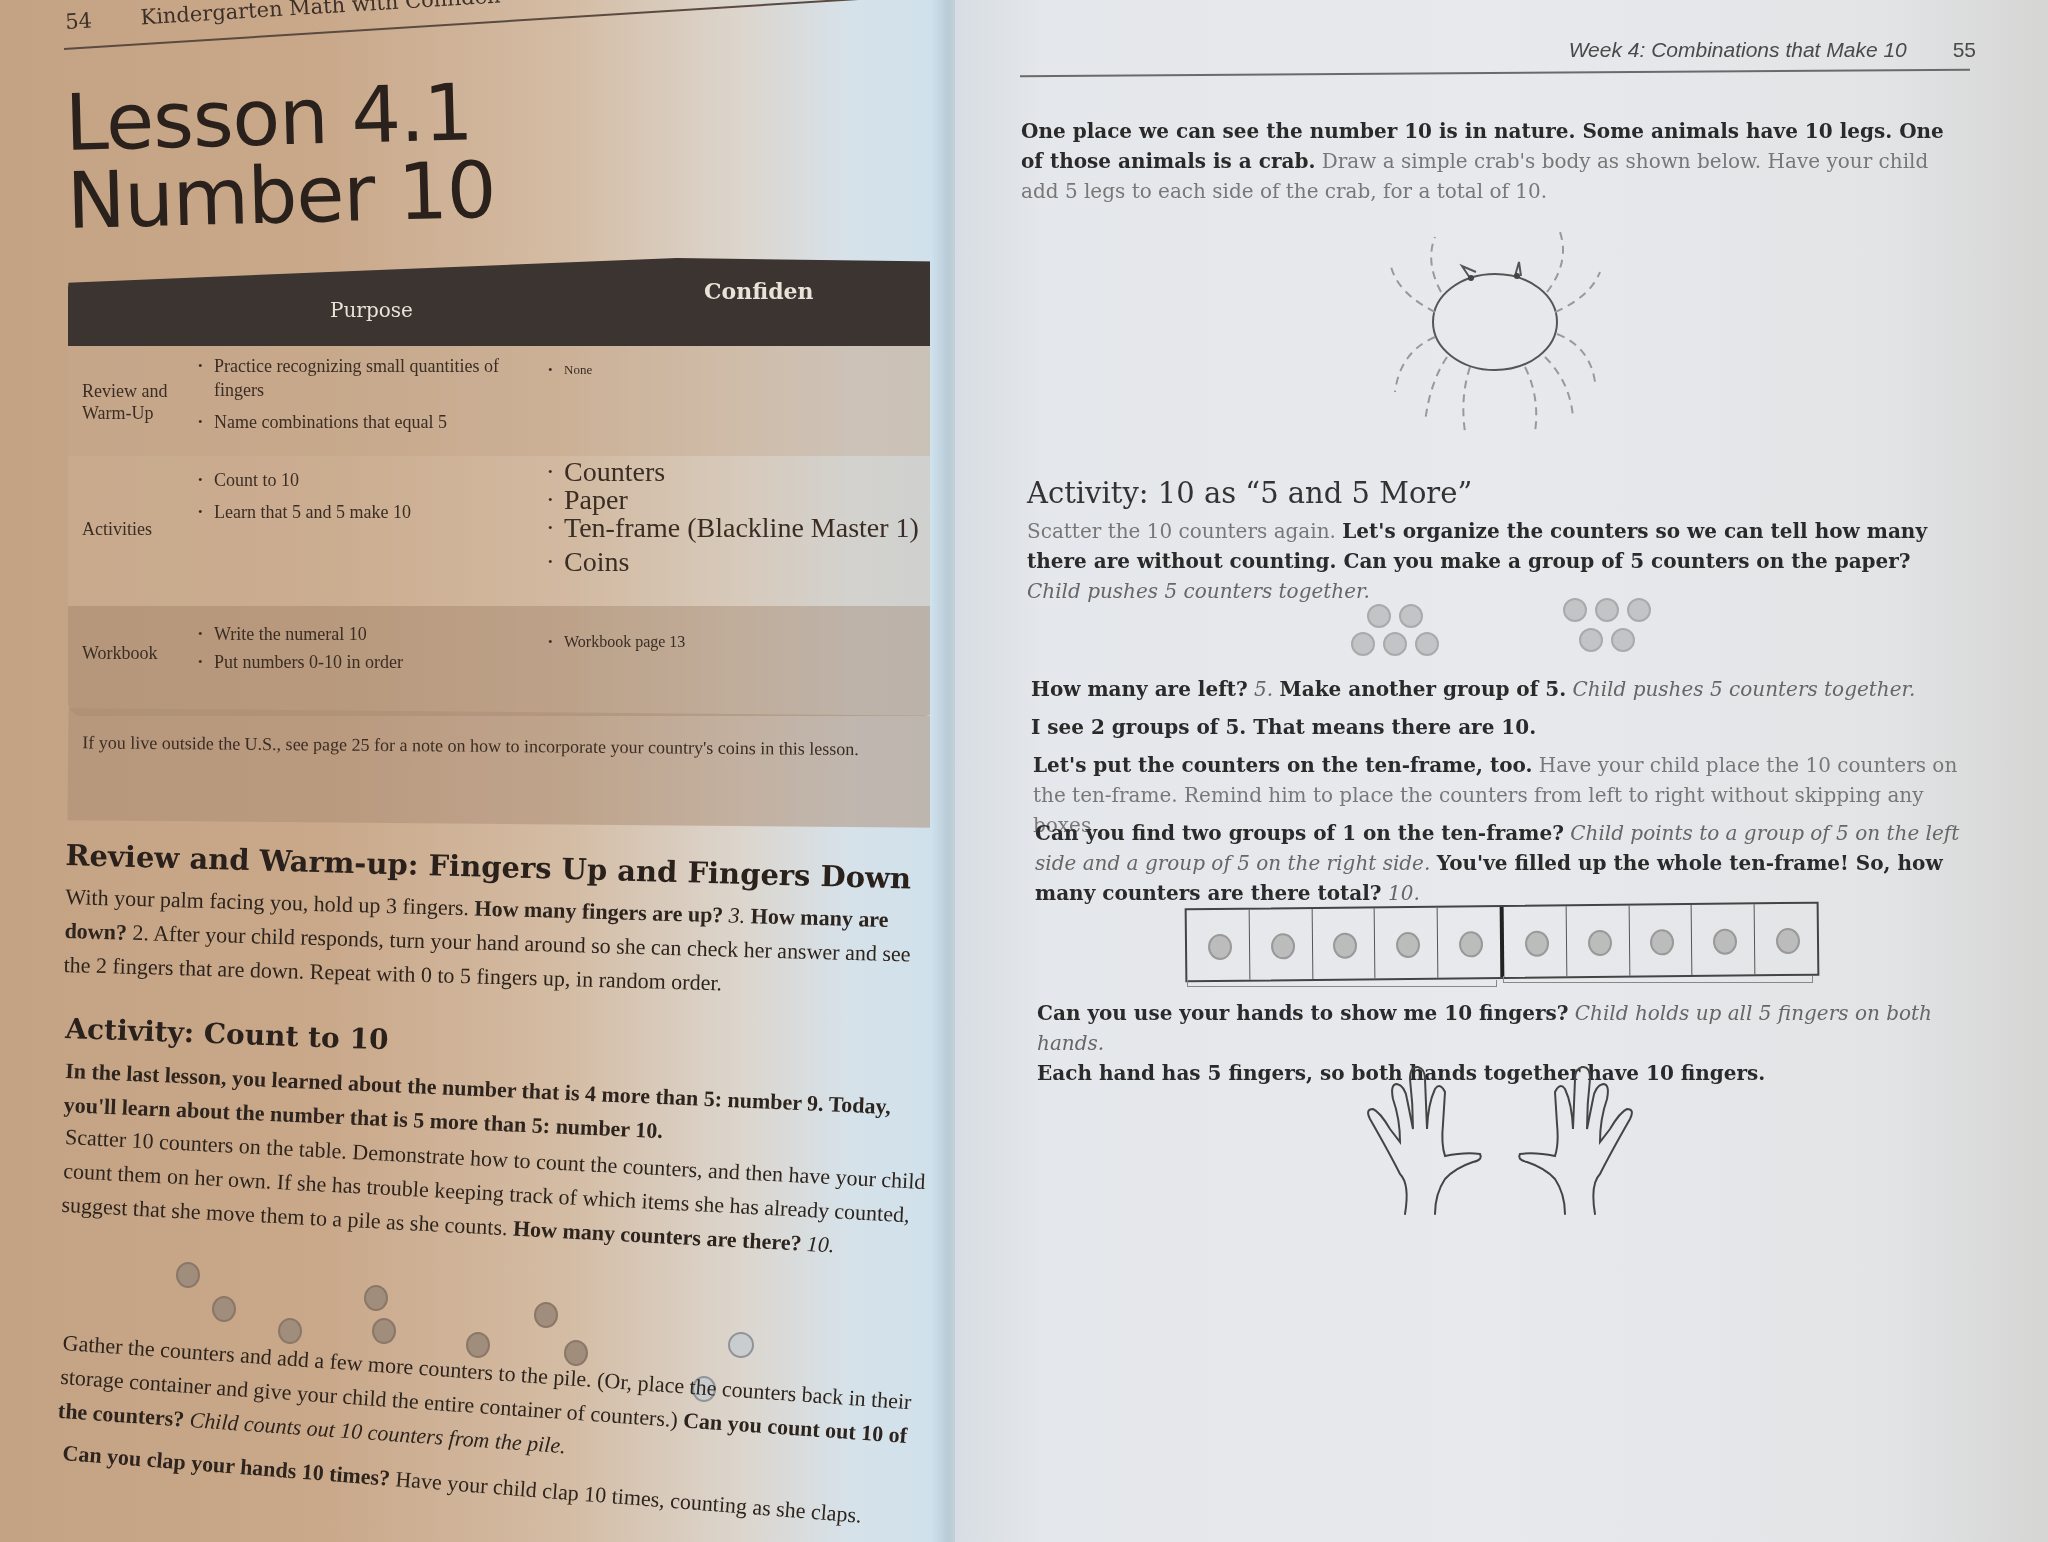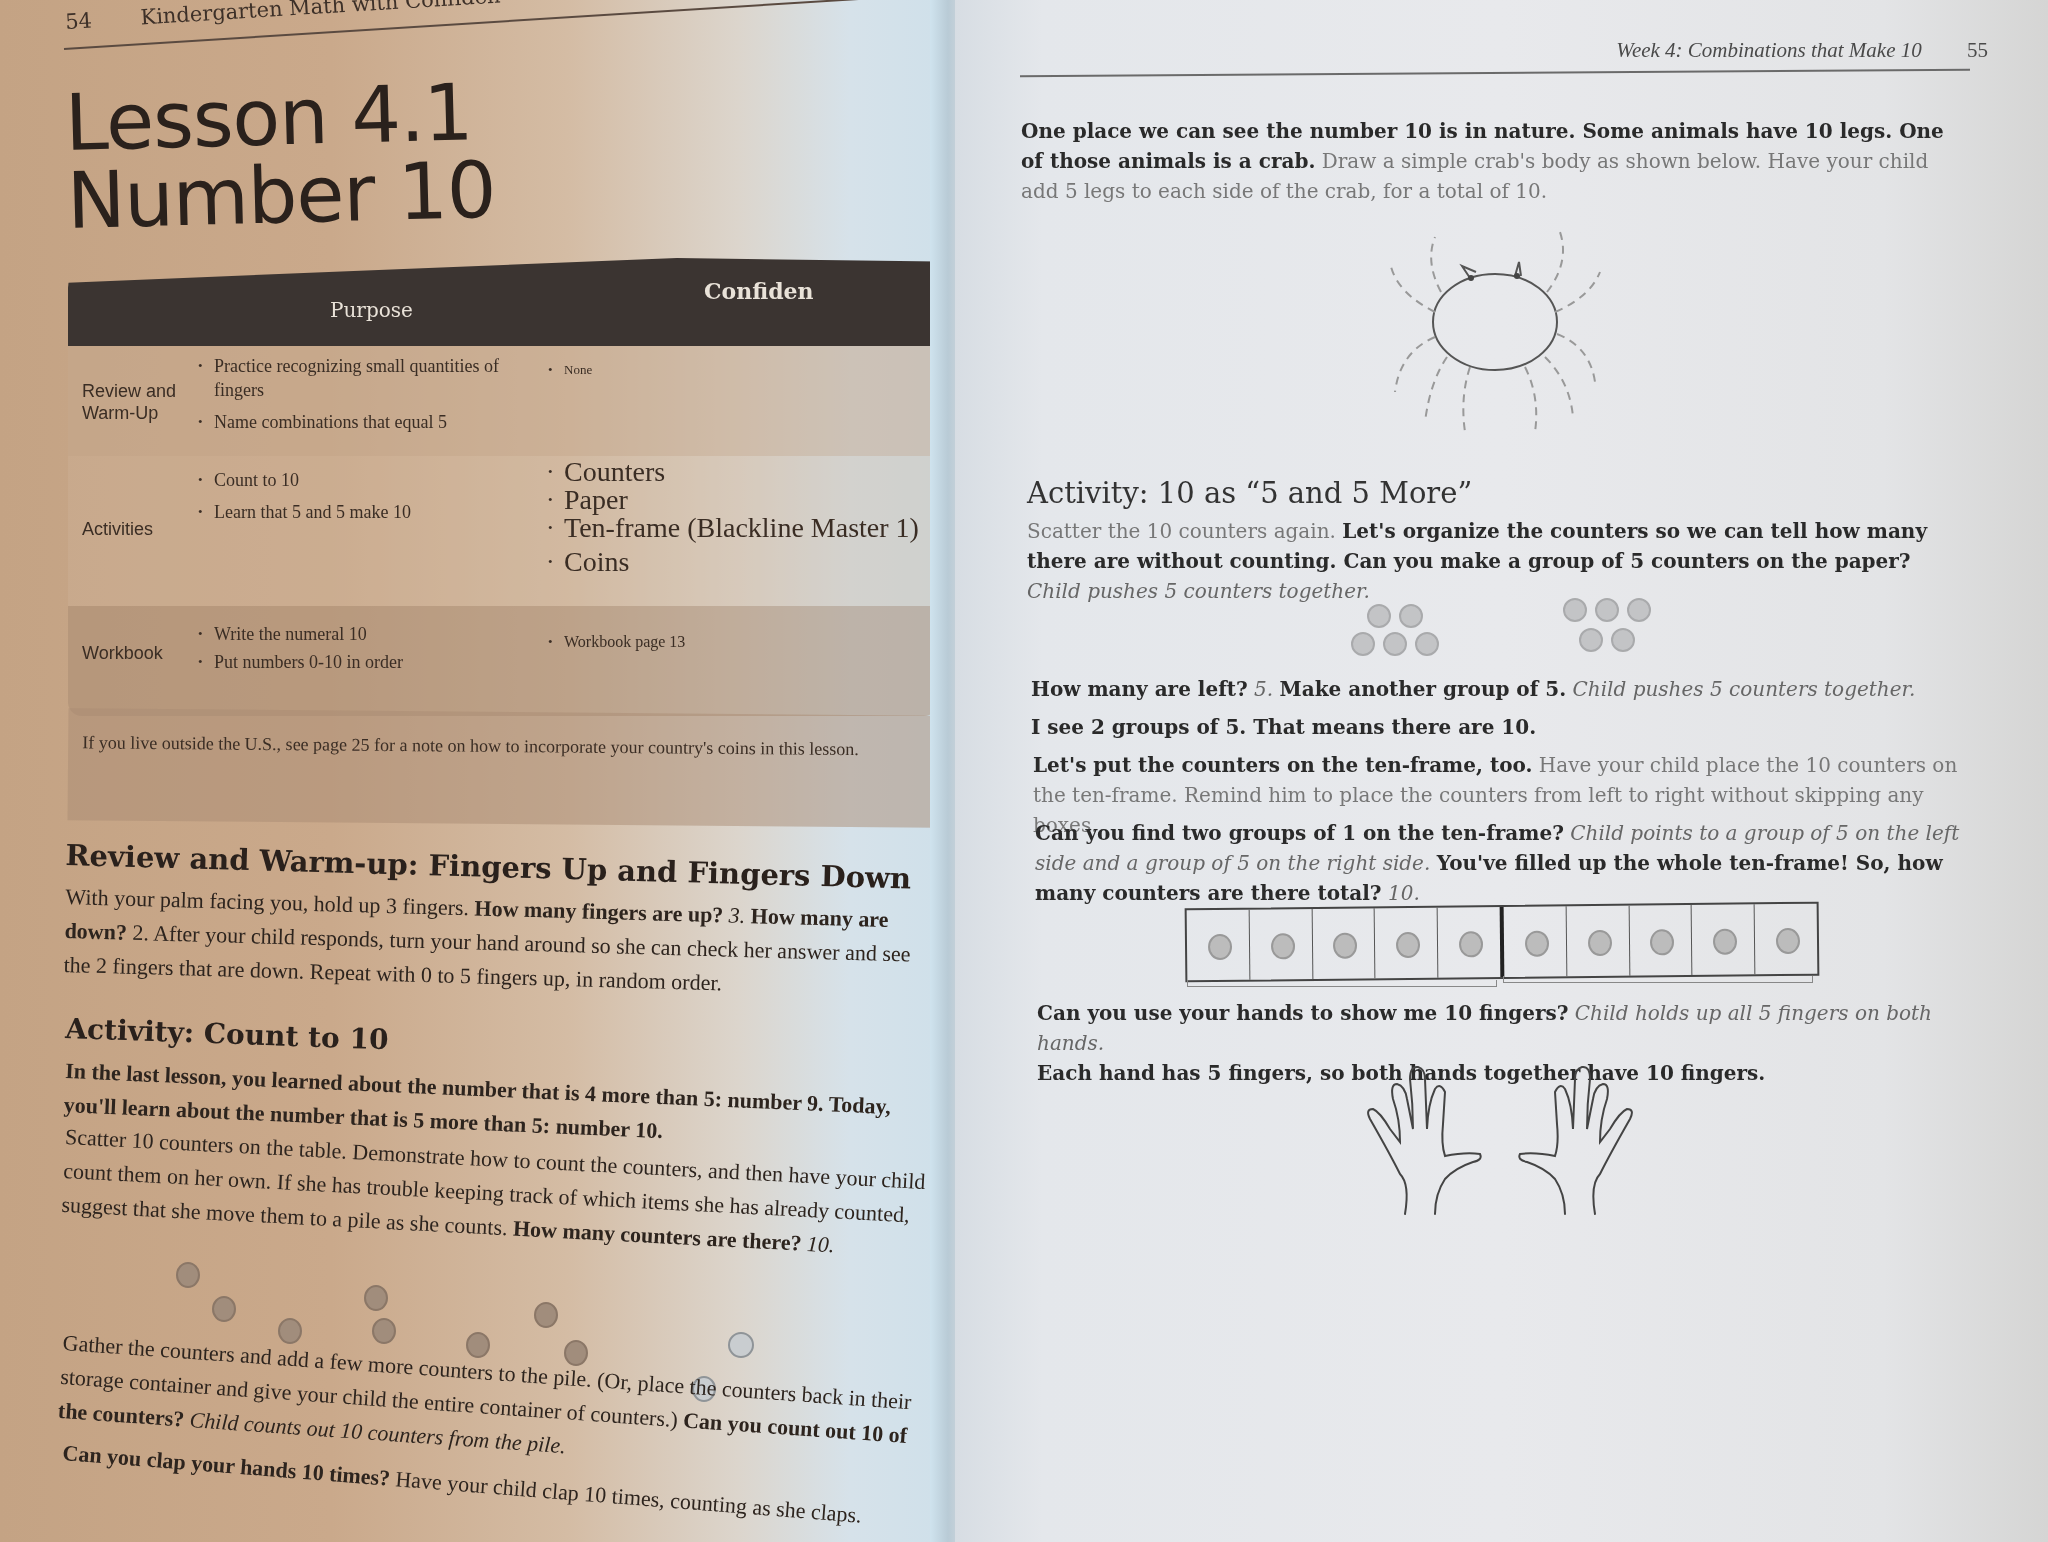--- a/index.html
+++ b/index.html
@@ -14,36 +14,36 @@
   .run-head-left .pg{margin-right:42px;}
   .rule-left{left:64px;top:48px;width:820px;height:2px;background:#5a4a40;transform:rotate(-3.6deg);transform-origin:left center;}
   .lesson-title{left:64px;top:84px;font-family:"DejaVu Sans",sans-serif;font-size:78px;line-height:78px;color:#2a211c;letter-spacing:-1px;transform:rotate(-1.5deg);transform-origin:left top;font-weight:normal;}
   .lesson-title div{white-space:nowrap;}
   .tbl{left:68px;top:258px;width:870px;}
   .tbl-head{height:88px;background:#3b3431;border-radius:30px 18px 0 0;position:relative;clip-path:polygon(0 28%,40% 12%,70% 0,100% 4%,100% 100%,0 100%);}
   .tbl-head span{position:absolute;color:#e9e2d8;font-size:20px;}
   .th-purpose{left:262px;top:40px;}
   .th-materials{left:636px;top:20px;font-size:22px !important;font-weight:bold;}
   .trow{position:relative;font-size:18px;color:#3a2d24;}
-  .trow .lbl{position:absolute;left:14px;font-size:18px;line-height:22px;font-family:Liberation Sans, sans-serif;}
+  .trow .lbl{position:absolute;left:14px;font-size:18px;line-height:22px;font-family:Liberation Serif, serif;}
   .trow ul{position:absolute;margin:0;padding:0;list-style:none;font-family:"Liberation Serif",serif;}
   .trow li{position:relative;padding-left:16px;line-height:24px;margin-bottom:8px;}
   .trow li:before{content:"•";position:absolute;left:0;font-size:13px;}
   .r1{height:110px;background:rgba(196,168,140,0.55);}
   .r2{height:150px;background:rgba(206,180,155,0.35);}
   .r3{height:110px;background:rgba(170,140,115,0.55);border-radius:0 0 14px 14px;}
   .note{left:68px;top:712px;width:870px;height:112px;background:rgba(170,140,115,0.5);font-size:18px;color:#3a2d24;font-family:"Liberation Serif",serif;transform:rotate(0.5deg);}
   .note p{margin:22px 14px;line-height:24px;}
   .h2{font-family:"DejaVu Serif",serif;font-weight:bold;color:#2a211c;white-space:nowrap;}
   .body-l{font-family:"Liberation Serif",serif;color:#2d241e;font-size:22px;line-height:34px;}
   .body-l b{font-weight:bold;}
   .ans{font-style:italic;}
   .counter{position:absolute;border-radius:50%;background:#a18d7c;border:2px solid #8b7767;}
   .counter.light{background:#c9cdd0;border-color:#8f9498;}
-  .run-head-right{right:60px;top:38px;font-size:21px;color:#4a4a4a;white-space:nowrap;font-family:Liberation Serif, serif;}
+  .run-head-right{right:72px;top:38px;font-size:21px;color:#4a4a4a;white-space:nowrap;font-family:Liberation Sans, sans-serif;}
   .run-head-right i{margin-right:40px;}
   .rule-right{left:65px;top:72px;width:950px;height:2px;background:#6a6a6a;transform:rotate(-0.4deg);}
   .body-r{font-family:"DejaVu Serif",serif;color:#333;font-size:20px;line-height:30px;}
   .body-r b{color:#2a2a2a;}
   .body-r i{color:#666;}
   .muted{color:#777;}
   .gcounter{position:absolute;width:20px;height:20px;border-radius:50%;background:#c3c4c6;border:2px solid #a9aaac;}
   .tenframe{left:230px;top:905px;width:630px;height:70px;border:2px solid #444;display:flex;transform:rotate(-0.6deg);}
   .tf-cell{flex:1;border-right:1px solid #555;position:relative;}
   .tf-cell:last-child{border-right:none;}

